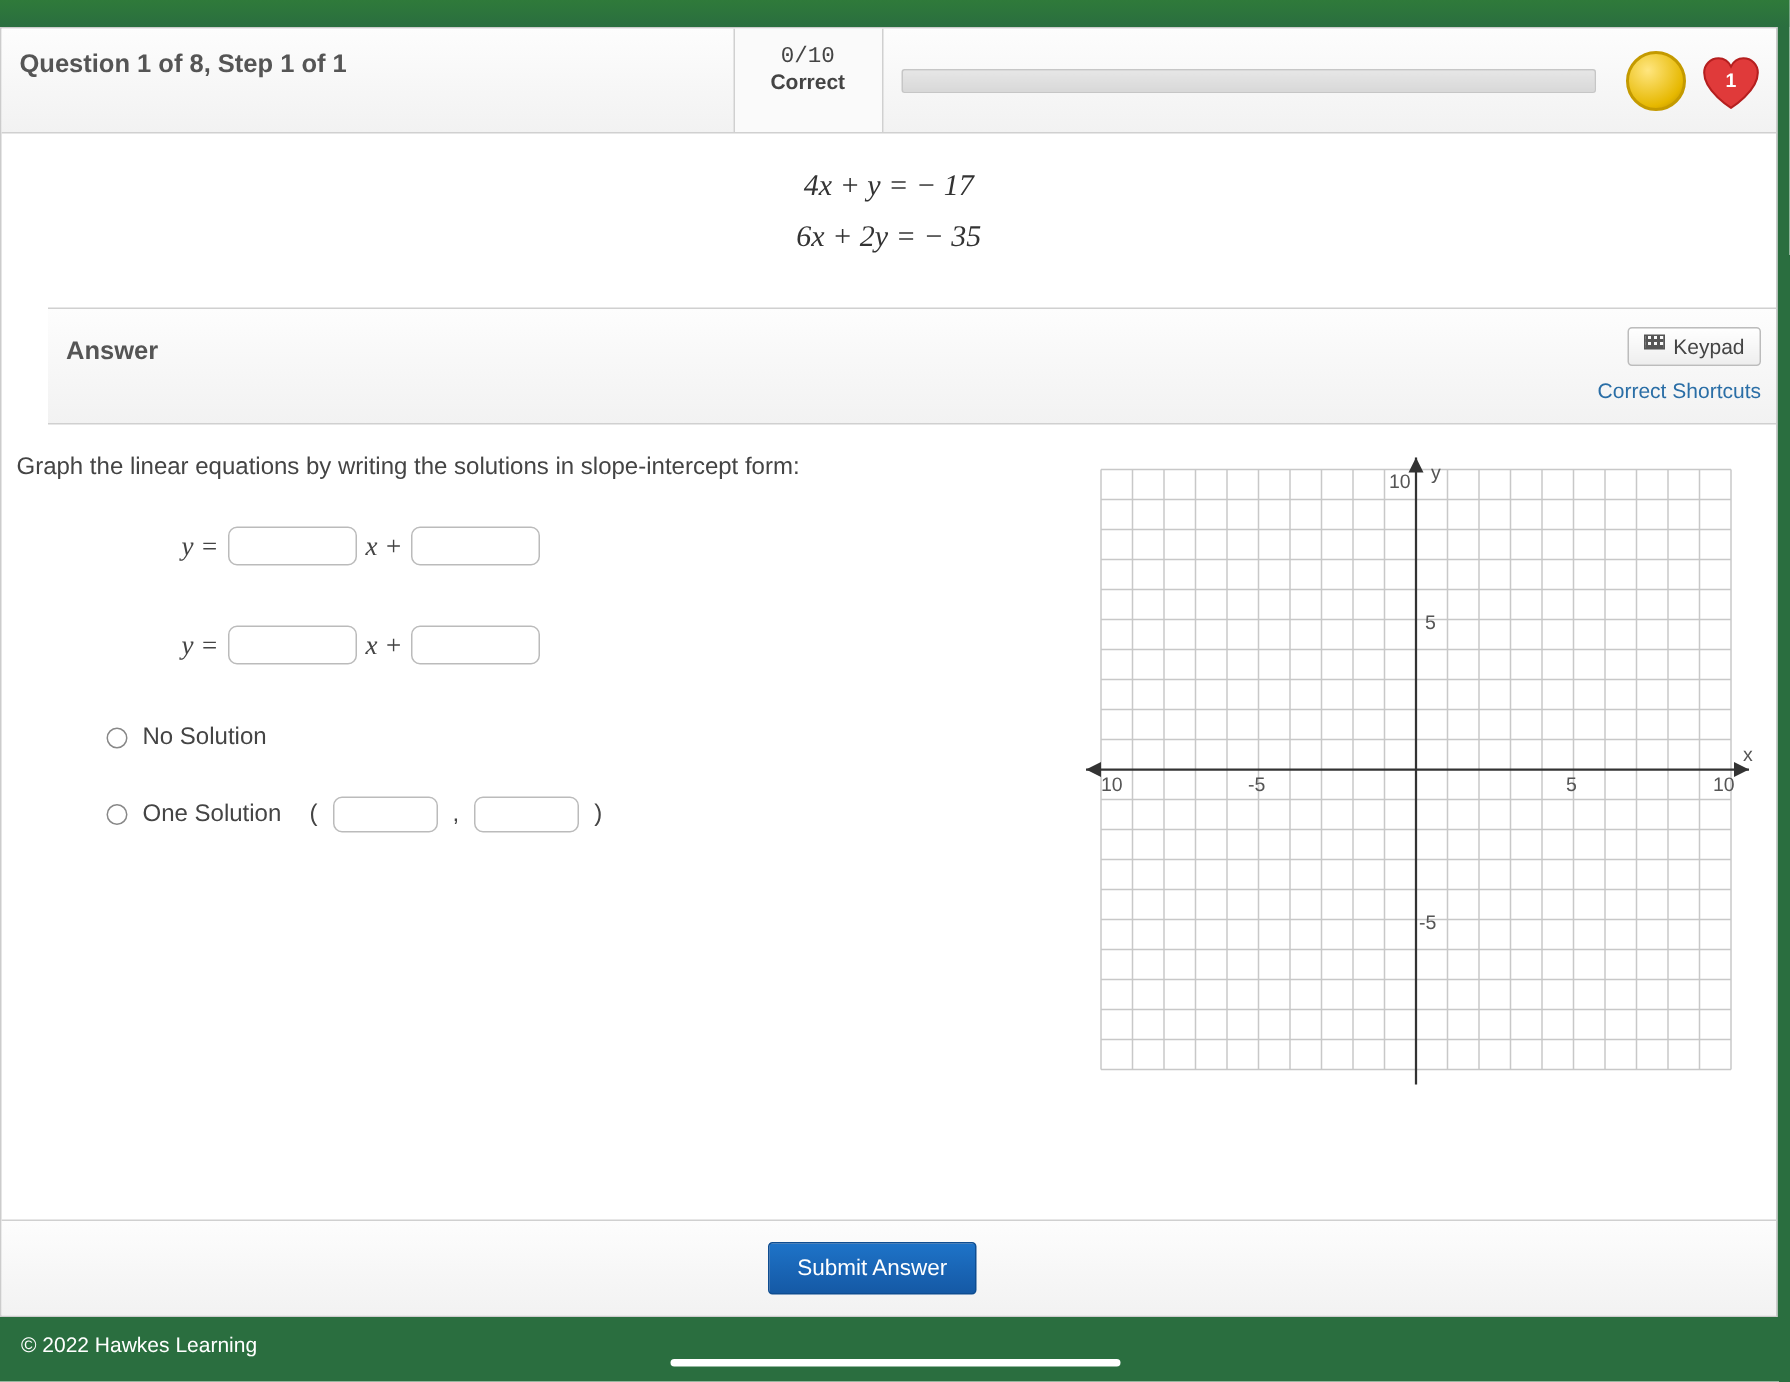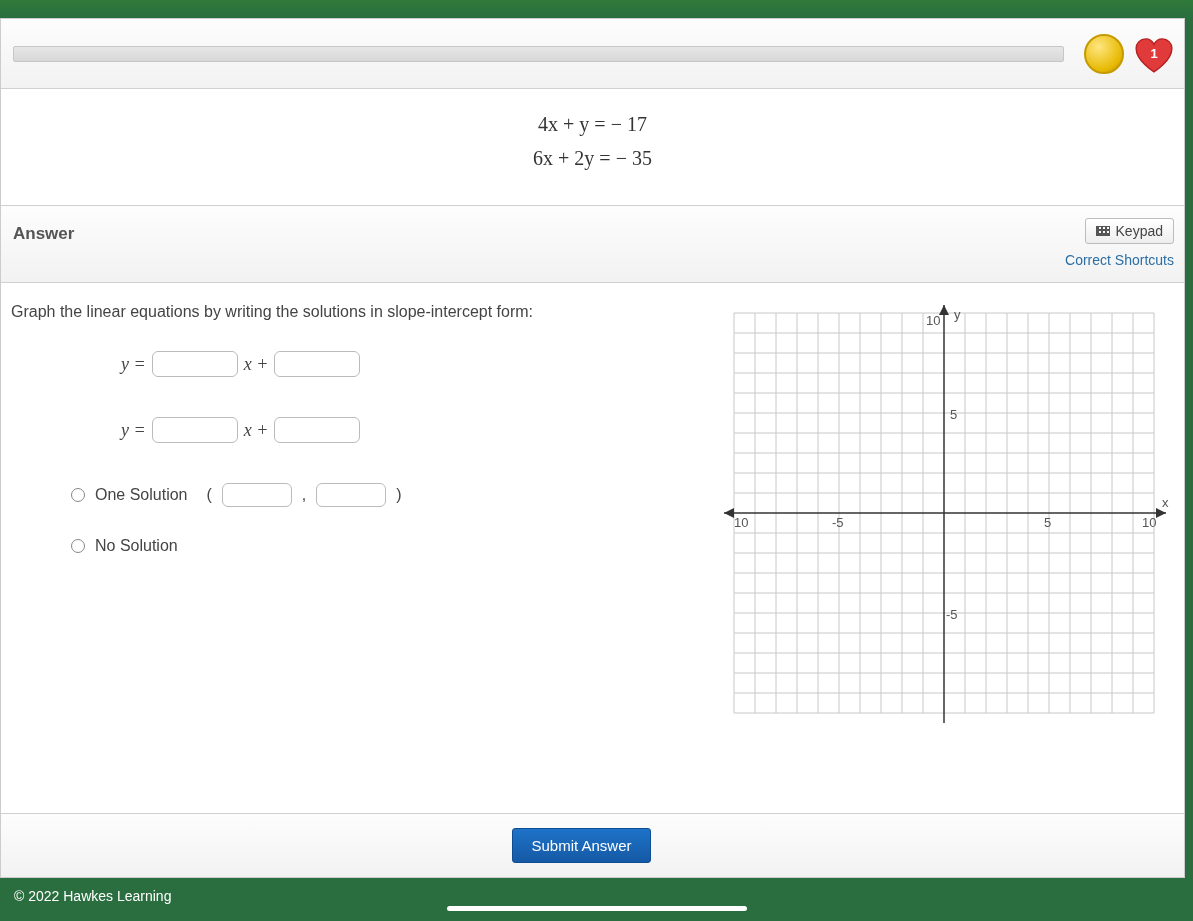--- a/index.html
+++ b/index.html
@@ -84,34 +84,36 @@
     position:absolute;top:50%;left:50%;transform:translate(-50%,-55%);
     color:#fff;font-weight:700;font-size:13px;
   }
   .equations {
     text-align:center;
     font-family: "Cambria Math", "Times New Roman", serif;
     font-size: 20px;
     color:#333;
     padding: 18px 0 30px 0;
     line-height: 1.7;
+    font-style: italic;
   }
   .answer-bar {
     border-top:1px solid #d0d0d0;
     border-bottom:1px solid #d0d0d0;
     background: linear-gradient(#fdfdfd,#f2f2f2);
     padding: 18px 12px 38px 12px;
     position:relative;
+    margin-left:31px;
   }
   .answer-label { font-size:17px; font-weight:600; color:#555; }
   .keypad-group {
     position:absolute; right:10px; top:12px; text-align:right;
   }
   .keypad-btn {
-    display:inline-flex;align-items:center;gap:6px;
+    display:inline-flex;gap:6px;
     border:1px solid #bcbcbc; background:linear-gradient(#fff,#eee);
     padding:4px 10px; font-size:14px; color:#444; border-radius:3px;
     cursor:pointer;
   }
   .keypad-btn .kp-icon { width:14px;height:10px;display:inline-block;
     background:repeating-linear-gradient(90deg,#555 0 2px,transparent 2px 4px),
                repeating-linear-gradient(0deg,#555 0 2px,transparent 2px 4px);
     border:1px solid #555;
   }
   .kb-shortcuts { color:#2a6ea6; font-size:14px; margin-top:8px; cursor:pointer;}
@@ -163,20 +165,25 @@
 </head>
 <body>
 
 <div class="top-green-bar">
   <span></span>
 </div>
 
 <div class="app-frame">
 
   <div class="header-row">
+    <div class="q-title">Question 1 of 8, Step 1 of 1</div>
+    <div class="score-box">
+      <div>0/10</div>
+      <div class="correct">Correct</div>
+    </div>
     <div class="progress-wrap">
       <div class="progress-bar"></div>
     </div>
     <div class="coin"></div>
     <div class="heart">
       <svg viewBox="0 0 32 32">
           <path d="M16 29s-13-8-13-17c0-4 3-7 7-7 3 0 5 2 6 4 1-2 3-4 6-4 4 0 7 3 7 7 0 9-13 17-13 17z" fill="#e03a3a" stroke="#b51f1f" stroke-width="1"></path>
         </svg>
       <span class="heart-num">1</span>
     </div>
@@ -212,29 +219,29 @@
       <div class="eq-row">
         <span>y  =</span>
         <input class="eq-input" style="">
         <span>x  +</span>
         <input class="eq-input" style="">
       </div>
 
 
       <div class="radio-row">
         <span class="radio"></span>
+        <span>No Solution</span>
+      </div>
+
+      <div class="radio-row">
+        <span class="radio"></span>
         <span>One Solution</span>
         &nbsp;&nbsp;(
         <input class="paren-input" style=""> ,
         <input class="paren-input" style=""> )
-      </div>
-
-      <div class="radio-row">
-        <span class="radio"></span>
-        <span>No Solution</span>
       </div>
     </div>
 
     <div class="graph">
       <svg viewBox="0 0 460 430">
         <g stroke="#c8c8c8" stroke-width="1">
 
           <g>
 
             <line x1="20" y1="10" x2="20" y2="410"></line>

